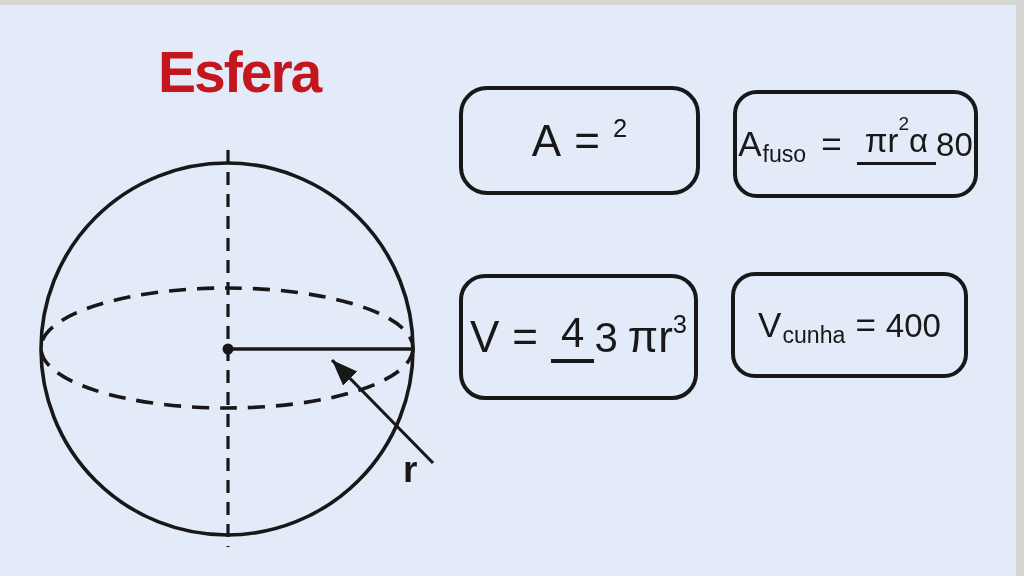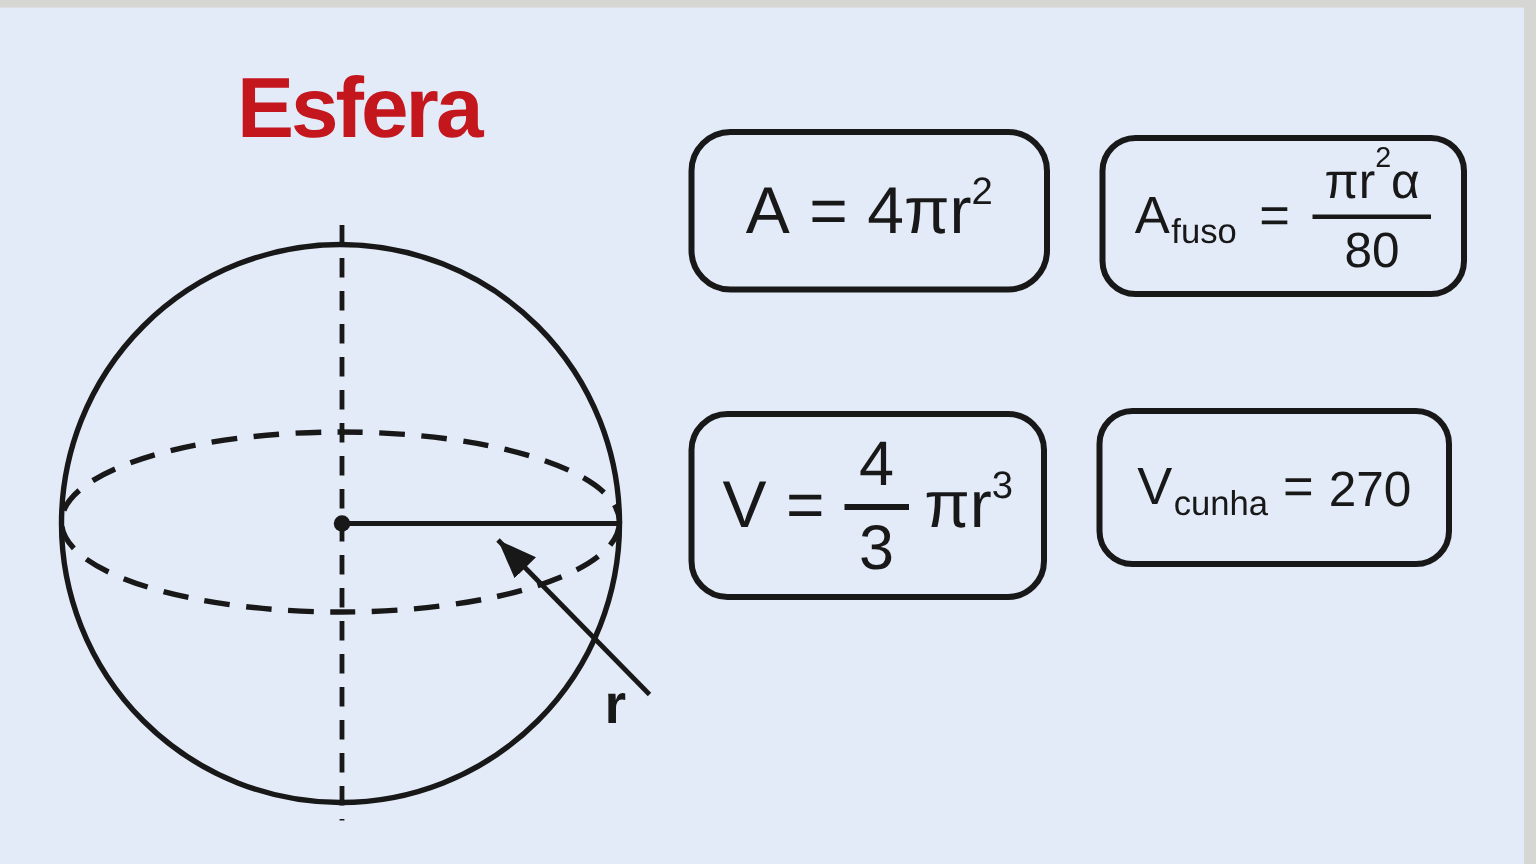--- a/index.html
+++ b/index.html
@@ -45,21 +45,21 @@
   .card-v    {left:459px;top:274px;width:239px;height:126px;border-radius:26px;font-size:44px;}
   .card-cunha{left:731px;top:272px;width:237px;height:106px;border-radius:24px;font-size:35px;}
 
   .eq{margin:0 13px;}
   .card-fuso .eq{margin:0 15px;}
   .card-cunha .eq{margin:0 10px;}
 
   sup{font-size:0.58em;position:relative;top:-0.5em;line-height:0;}
   sub{font-size:0.66em;position:relative;top:0.42em;line-height:0;margin-left:1px;}
 
-  .frac{display:inline-flex;flex-direction:column;align-items:center;line-height:1.1;}
+  .frac{display:inline-flex;flex-direction:row;align-items:center;line-height:1.1;}
   .frac .num{border-bottom:3px solid var(--ink);padding:0 8px 3px;}
   .frac .den{padding-top:3px;}
   .card-v .frac{font-size:42px;margin-right:10px;line-height:1.05;}
   .card-v .frac .num{border-bottom-width:4px;padding:0 10px 4px;}
   .card-fuso .frac,.card-cunha .frac{font-size:33px;}
 </style>
 </head>
 <body>
 
 <div style="position:absolute;inset:0;">
@@ -87,21 +87,20 @@
     <line class="stroke" x1="228" y1="349" x2="412" y2="349" stroke-width="3.4"></line>
 
     <line class="stroke" x1="433" y1="463" x2="332" y2="360" stroke-width="3.2" marker-end="url(#arrowhead)"></line>
   </svg>
 
   <span class="r-label">r</span>
 
   <div class="card card-a">
     <span>A</span>
     <span class="eq">=</span>
-    <span>4πr</span>
     <sup>2</sup>
   </div>
 
   <div class="card card-fuso">
     <span>A</span>
     <sub>fuso</sub>
     <span class="eq">=</span>
     <span class="frac">
       <span class="num"><span>πr</span><sup>2</sup><span>α</span></span>
       <span class="den">80</span>
@@ -117,17 +116,17 @@
     </span>
     <span>πr</span>
     <sup>3</sup>
   </div>
 
   <div class="card card-cunha">
     <span>V</span>
     <sub>cunha</sub>
     <span class="eq">=</span>
     <span class="frac">
-      <span class="den">270</span>
+      <span class="den">400</span>
     </span>
   </div>
 
 </div>
 
 </body></html>

